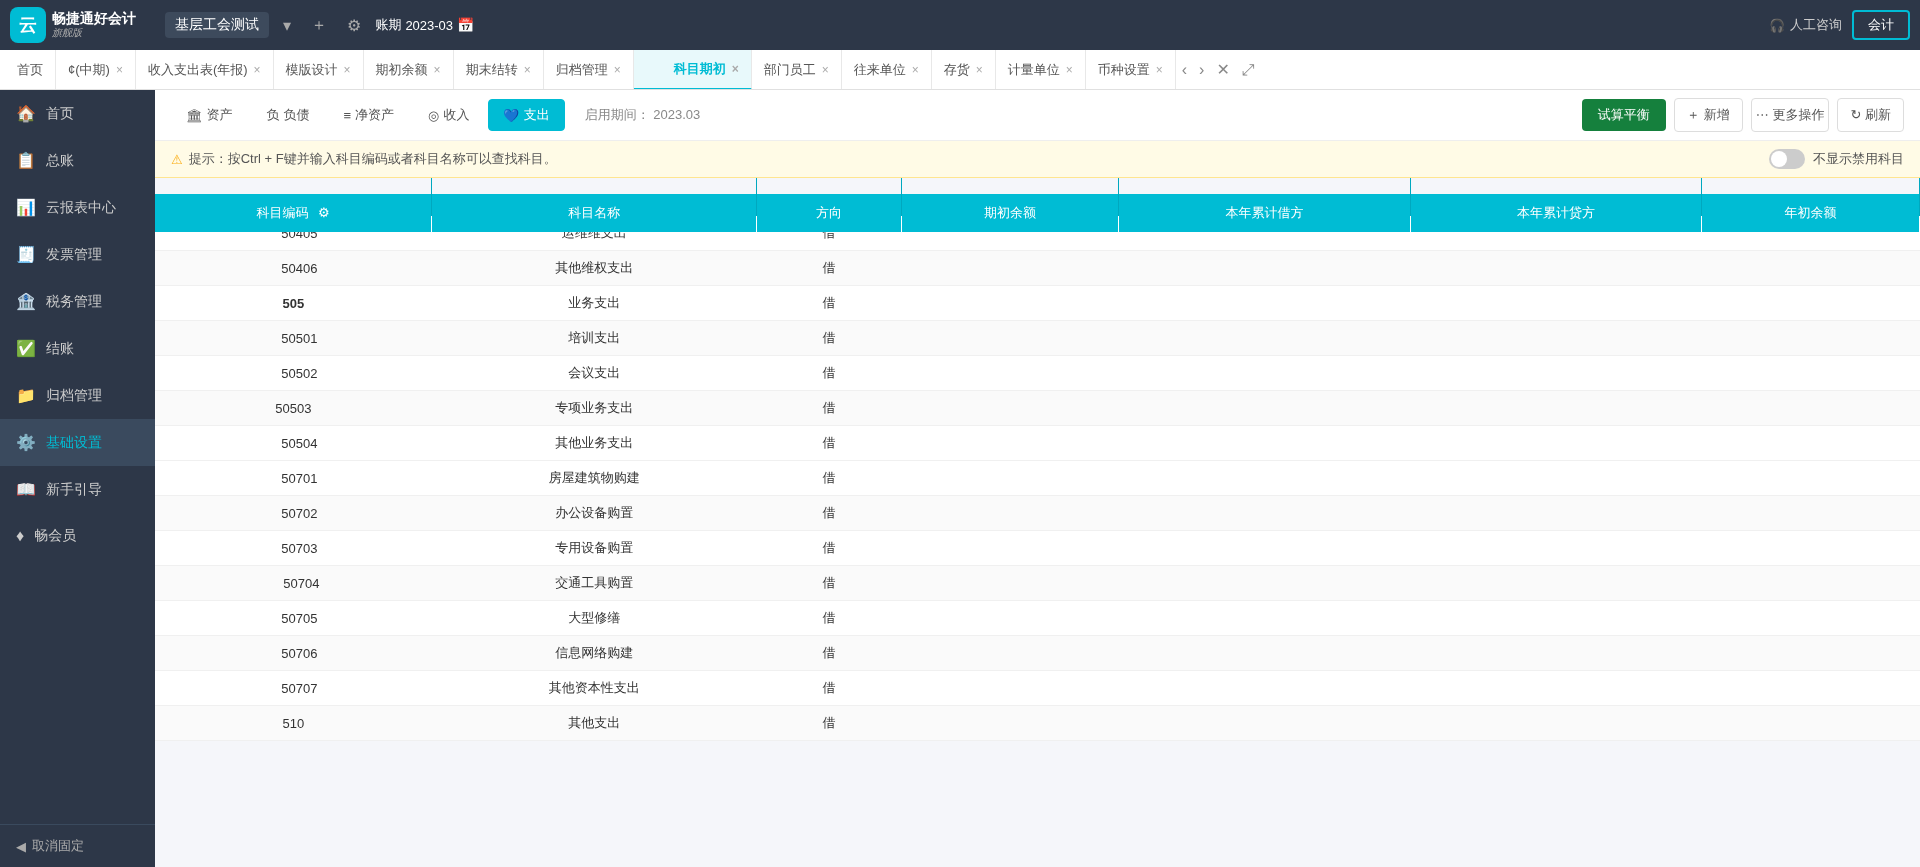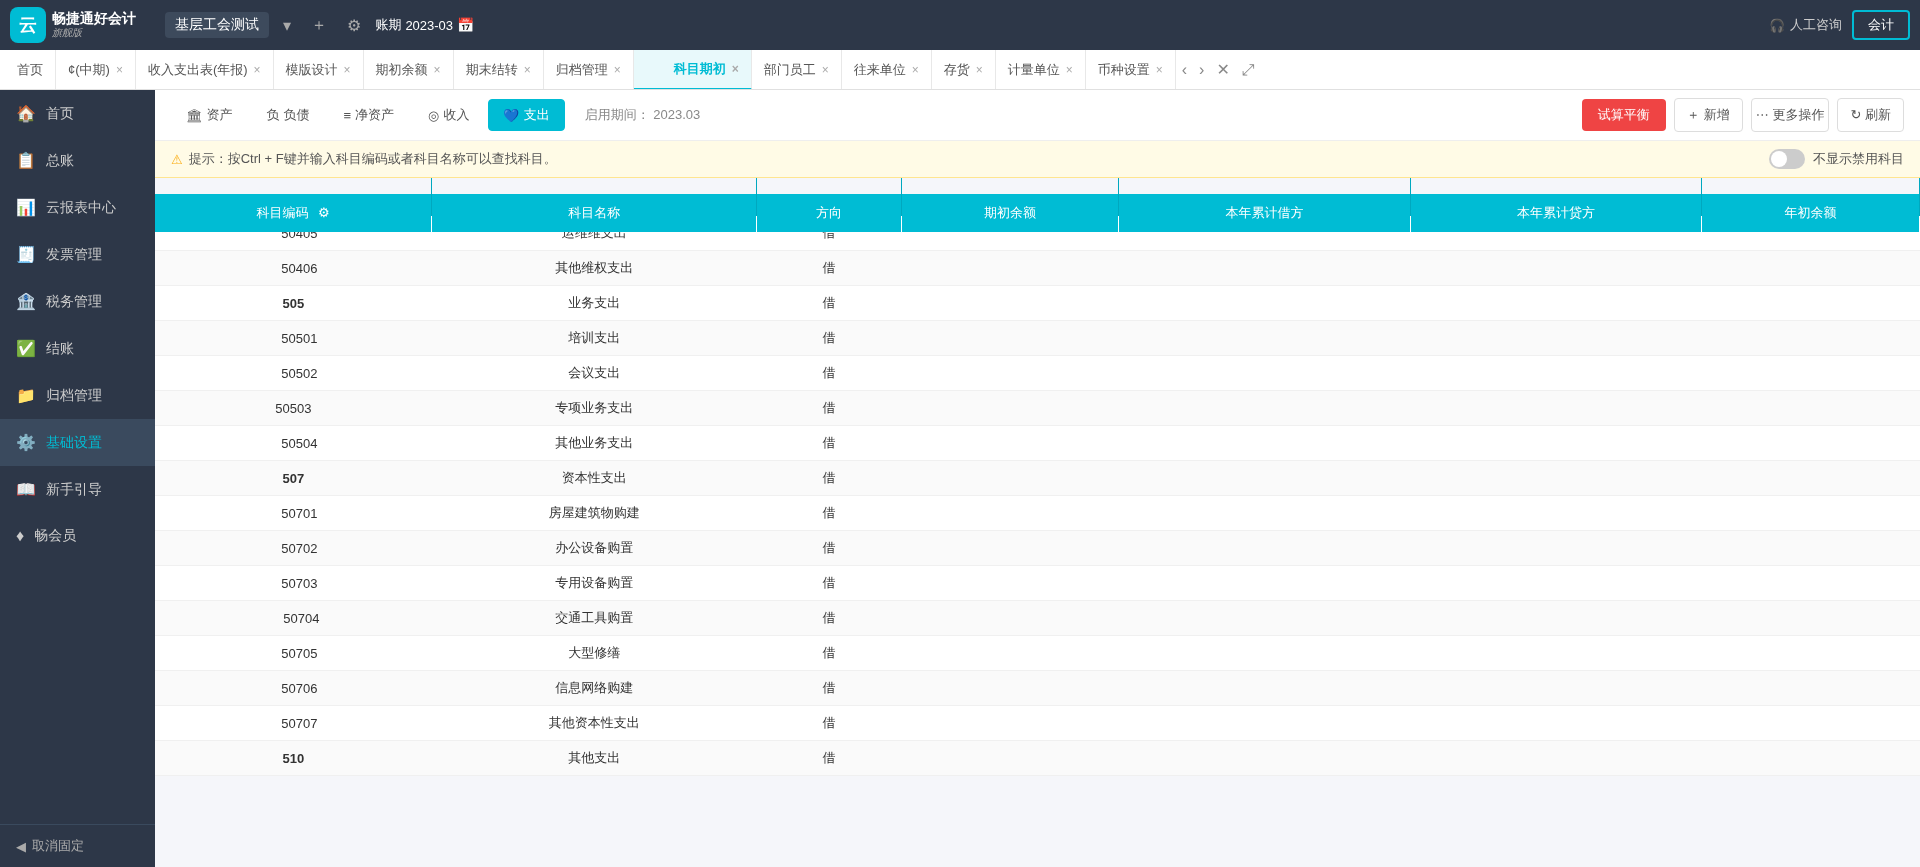--- a/index.html
+++ b/index.html
@@ -96,21 +96,21 @@
     .sub-tab {
       display: flex; align-items: center; padding: 6px 14px;
       border-radius: 4px; cursor: pointer; color: #555; font-size: 13px;
       gap: 4px; border: 1px solid transparent;
     }
     .sub-tab.active { background: #00bcd4; color: white; border-color: #00bcd4; }
     .toolbar-right {
       margin-left: auto; display: flex; align-items: center; gap: 8px;
     }
     .btn-balance {
-      background: #ef4444; color: white; border: none;
+      background: #15803d; color: white; border: none;
       padding: 7px 16px; border-radius: 4px; cursor: pointer; font-size: 13px;
     }
     .btn-add {
       background: white; color: #555; border: 1px solid #ddd;
       padding: 7px 12px; border-radius: 4px; cursor: pointer; font-size: 13px;
       display: flex; align-items: center; gap: 4px;
     }
     .btn-more {
       background: white; color: #555; border: 1px solid #ddd;
       padding: 7px 4px; border-radius: 4px; cursor: pointer; font-size: 13px;
@@ -436,29 +436,20 @@
   </tr>
             <tr style="background: rgb(255, 255, 255);">
     <td class="col-code" style="padding-left:24px;">50504</td>
     <td class="col-name">其他业务支出</td>
     <td class="col-dir">借</td>
     <td class="col-num"></td>
     <td class="col-num"></td>
     <td class="col-num"></td>
     <td class="col-num"></td>
   </tr>
-            <tr style="background: rgb(250, 250, 250);">
-    <td class="col-code" style="font-weight:bold;">507</td>
-    <td class="col-name">资本性支出</td>
-    <td class="col-dir">借</td>
-    <td class="col-num"></td>
-    <td class="col-num"></td>
-    <td class="col-num"></td>
-    <td class="col-num"></td>
-  </tr>
             <tr style="background: rgb(255, 255, 255);">
     <td class="col-code" style="padding-left:24px;">50701</td>
     <td class="col-name">房屋建筑物购建</td>
     <td class="col-dir">借</td>
     <td class="col-num"></td>
     <td class="col-num"></td>
     <td class="col-num"></td>
     <td class="col-num"></td>
   </tr>
             <tr style="background: rgb(250, 250, 250);">
@@ -509,21 +500,21 @@
             <tr style="background: rgb(255, 255, 255);">
     <td class="col-code" style="padding-left:24px;">50707</td>
     <td class="col-name">其他资本性支出</td>
     <td class="col-dir">借</td>
     <td class="col-num"></td>
     <td class="col-num"></td>
     <td class="col-num"></td>
     <td class="col-num"></td>
   </tr>
             <tr style="background: rgb(250, 250, 250);">
-    <td class="col-code" style="font-weight:bold;">510</td>
+    <td class="col-code" style="font-weight:normal;">510</td>
     <td class="col-name">其他支出</td>
     <td class="col-dir">借</td>
     <td class="col-num"></td>
     <td class="col-num"></td>
     <td class="col-num"></td>
     <td class="col-num"></td>
   </tr>
           </tbody>
       </table>
     </div>

